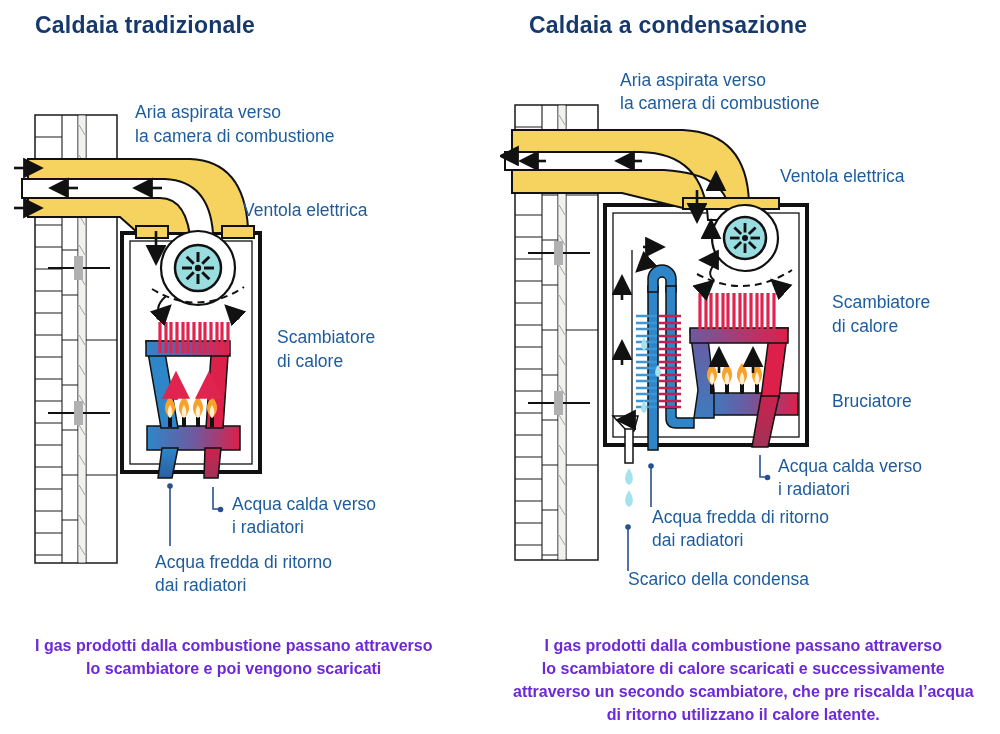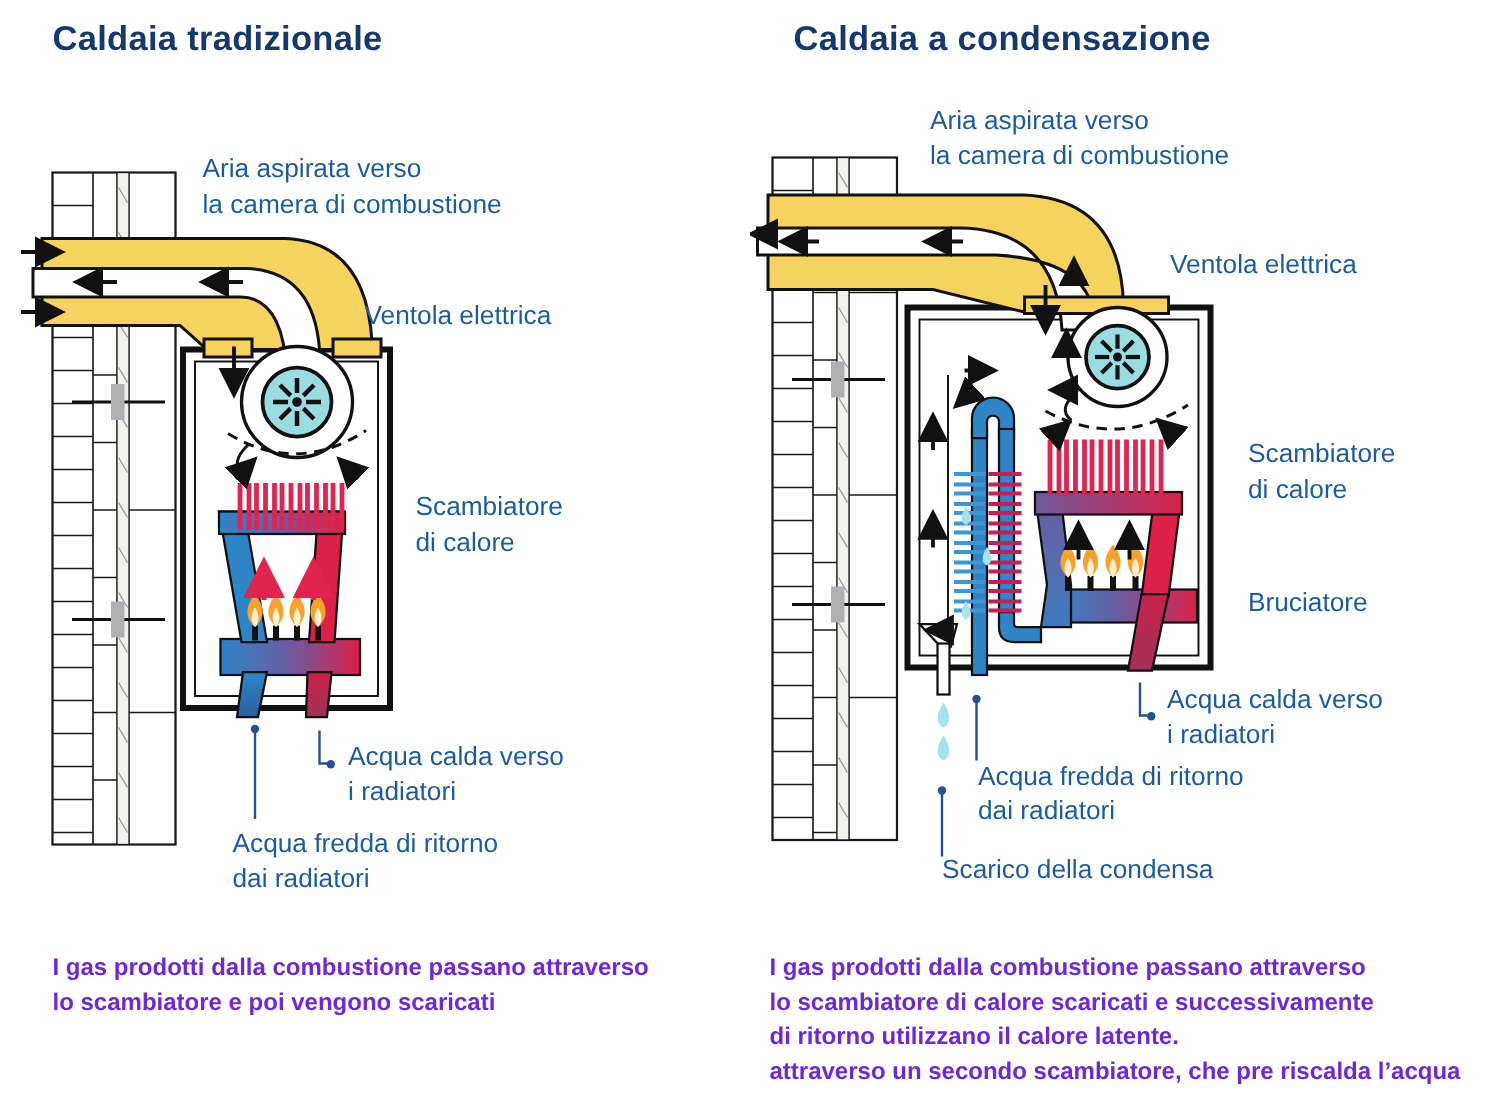--- a/index.html
+++ b/index.html
@@ -1,17 +1,17 @@
 <!DOCTYPE html>
 <html><head>
 <meta charset="utf-8">
 <style>
   html,body{margin:0;padding:0;background:#fff;}
   .canvas{position:relative;width:1000px;height:734px;background:#fff;overflow:hidden;
-          font-family:"Liberation Sans",sans-serif;}
+          font-family:"Liberation Sans",sans-serif;text-align:center;}
   .ttl{position:absolute;font-size:23px;font-weight:800;color:#16396D;letter-spacing:.2px;}
   .cap{position:absolute;font-size:16px;font-weight:700;color:#6d28d9;line-height:23px;white-space:nowrap;}
   svg{position:absolute;top:0;}
   .lbl{font-family:"Liberation Sans",sans-serif;font-size:17.5px;fill:#1D5C9C;}
   .k{stroke:#111;fill:none;}
   .ptr{stroke:#27508C;stroke-width:1.6;fill:none;}
   .dot{fill:#27508C;}
   .brick{stroke:#1a1a1a;stroke-width:1.1;fill:none;}
   .hatchline{stroke:#9a9a9a;stroke-width:.9;fill:none;}
   .arrow{stroke:#111;stroke-width:2.6;fill:none;}
@@ -331,17 +331,17 @@
     <text class="lbl" x="628" y="585">Scarico della condensa</text>
   </svg>
 
   <div class="cap" style="left:35px;top:634px">
     <div>I gas prodotti dalla combustione passano attraverso</div>
     <div>lo scambiatore e poi vengono scaricati</div>
   </div>
   <div class="cap" style="left:513px;top:634px">
     <div>I gas prodotti dalla combustione passano attraverso</div>
     <div>lo scambiatore di calore scaricati e successivamente</div>
+    <div>attraverso un secondo scambiatore, che pre riscalda l’acqua</div>
     <div>di ritorno utilizzano il calore latente.</div>
-    <div>attraverso un secondo scambiatore, che pre riscalda l’acqua</div>
   </div>
 
 </div>
 
 </body></html>

